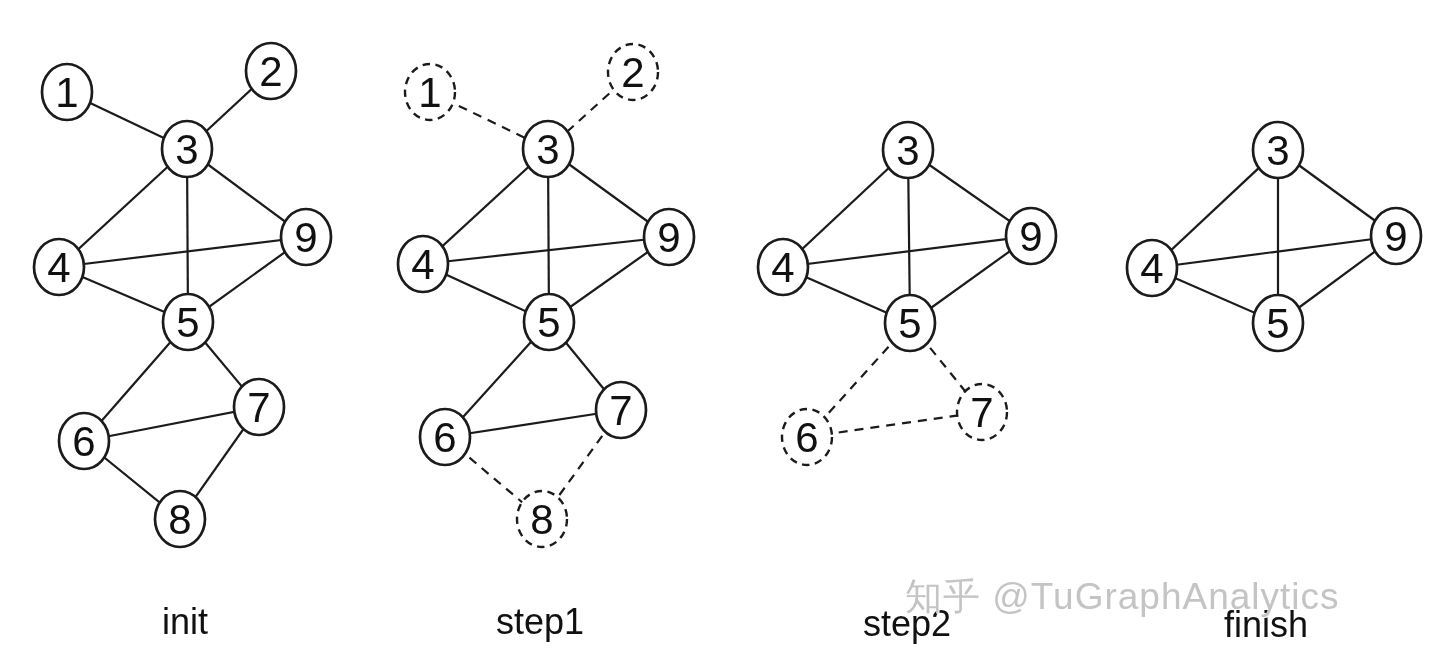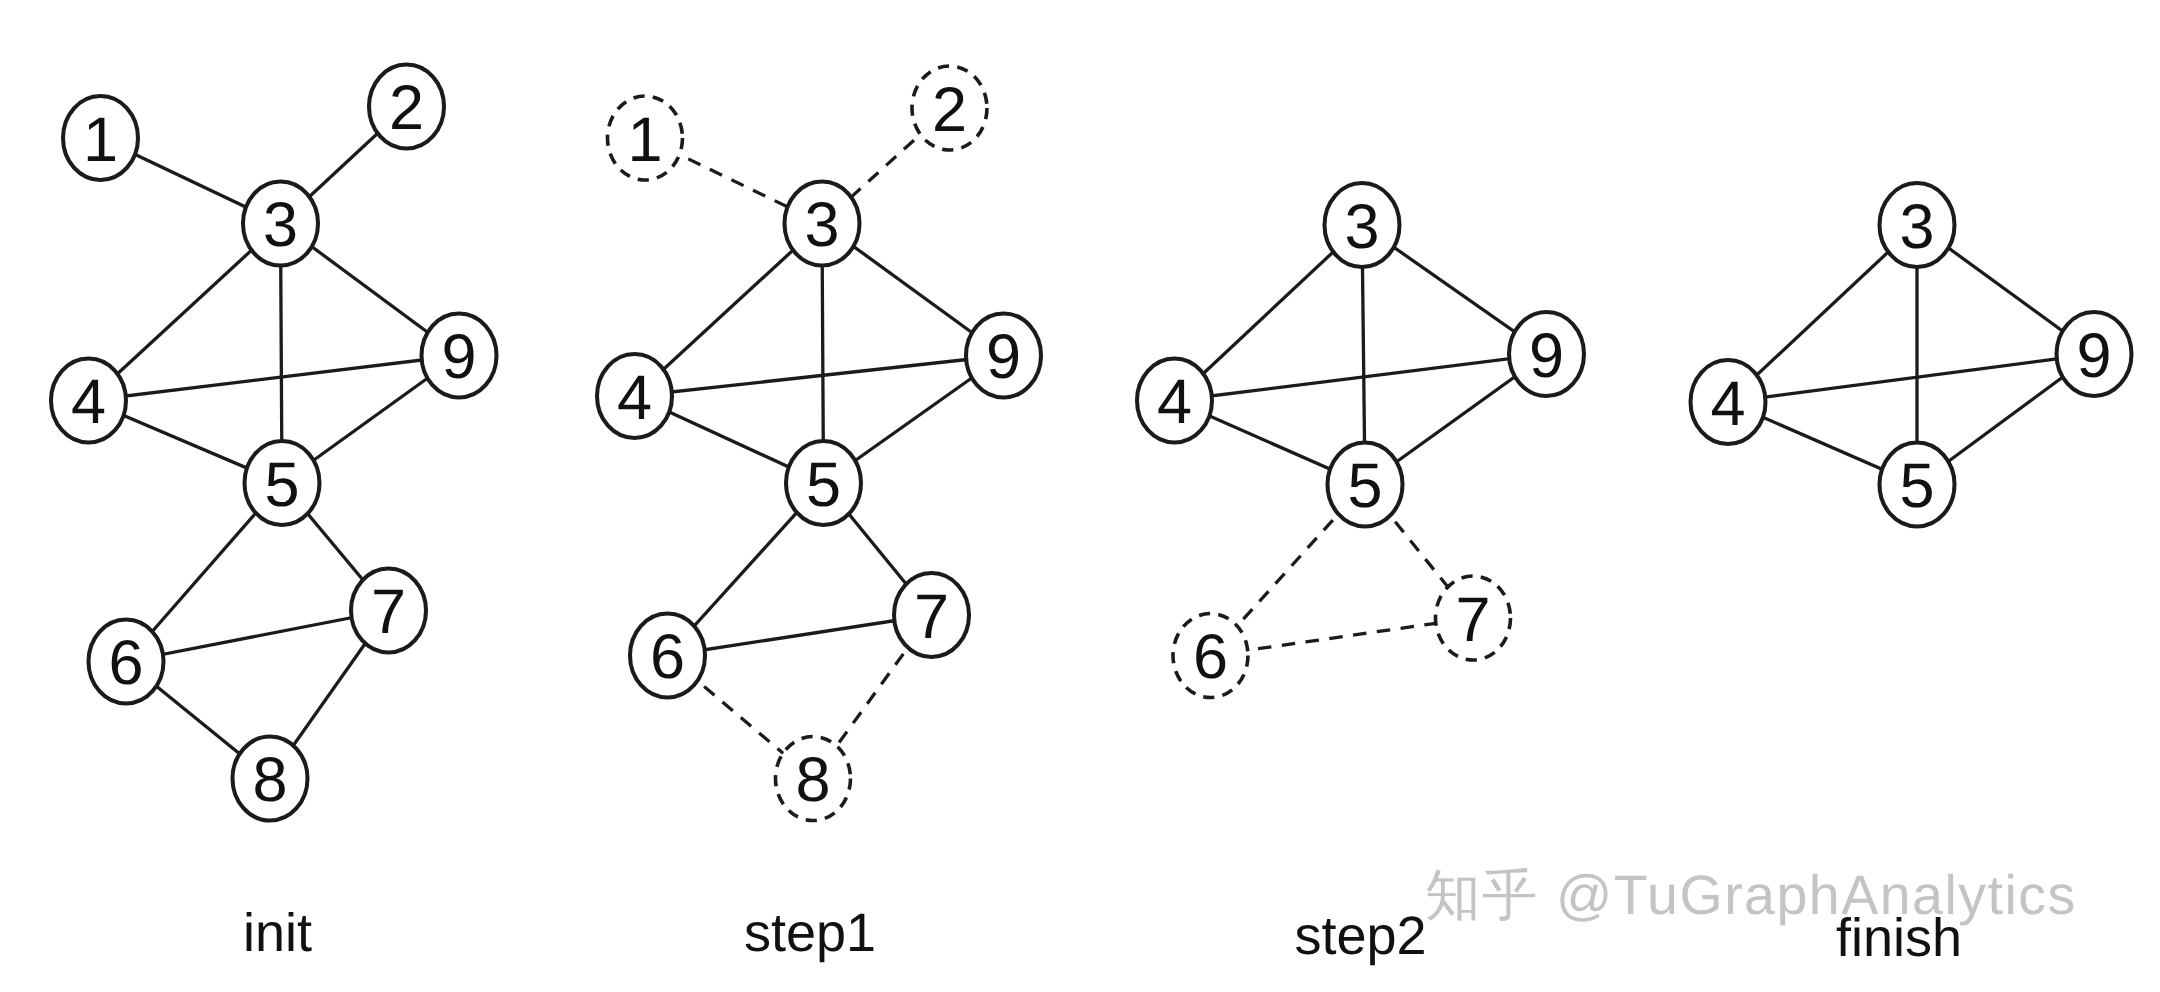--- a/index.html
+++ b/index.html
@@ -44,21 +44,21 @@
     text-anchor: middle;
   }
   .panel-label {
     fill: #111111;
     font-family: "Liberation Sans", sans-serif;
     font-size: 36px;
     text-anchor: middle;
   }
   .watermark {
     position: absolute;
-    left: 950px;
+    left: 905px;
     top: 572px;
     font-size: 37px;
     letter-spacing: 1px;
     white-space: nowrap;
     text-shadow: 1px 1px 0 #ffffff;
     user-select: none;
   }
 </style>
 </head>
 <body>

